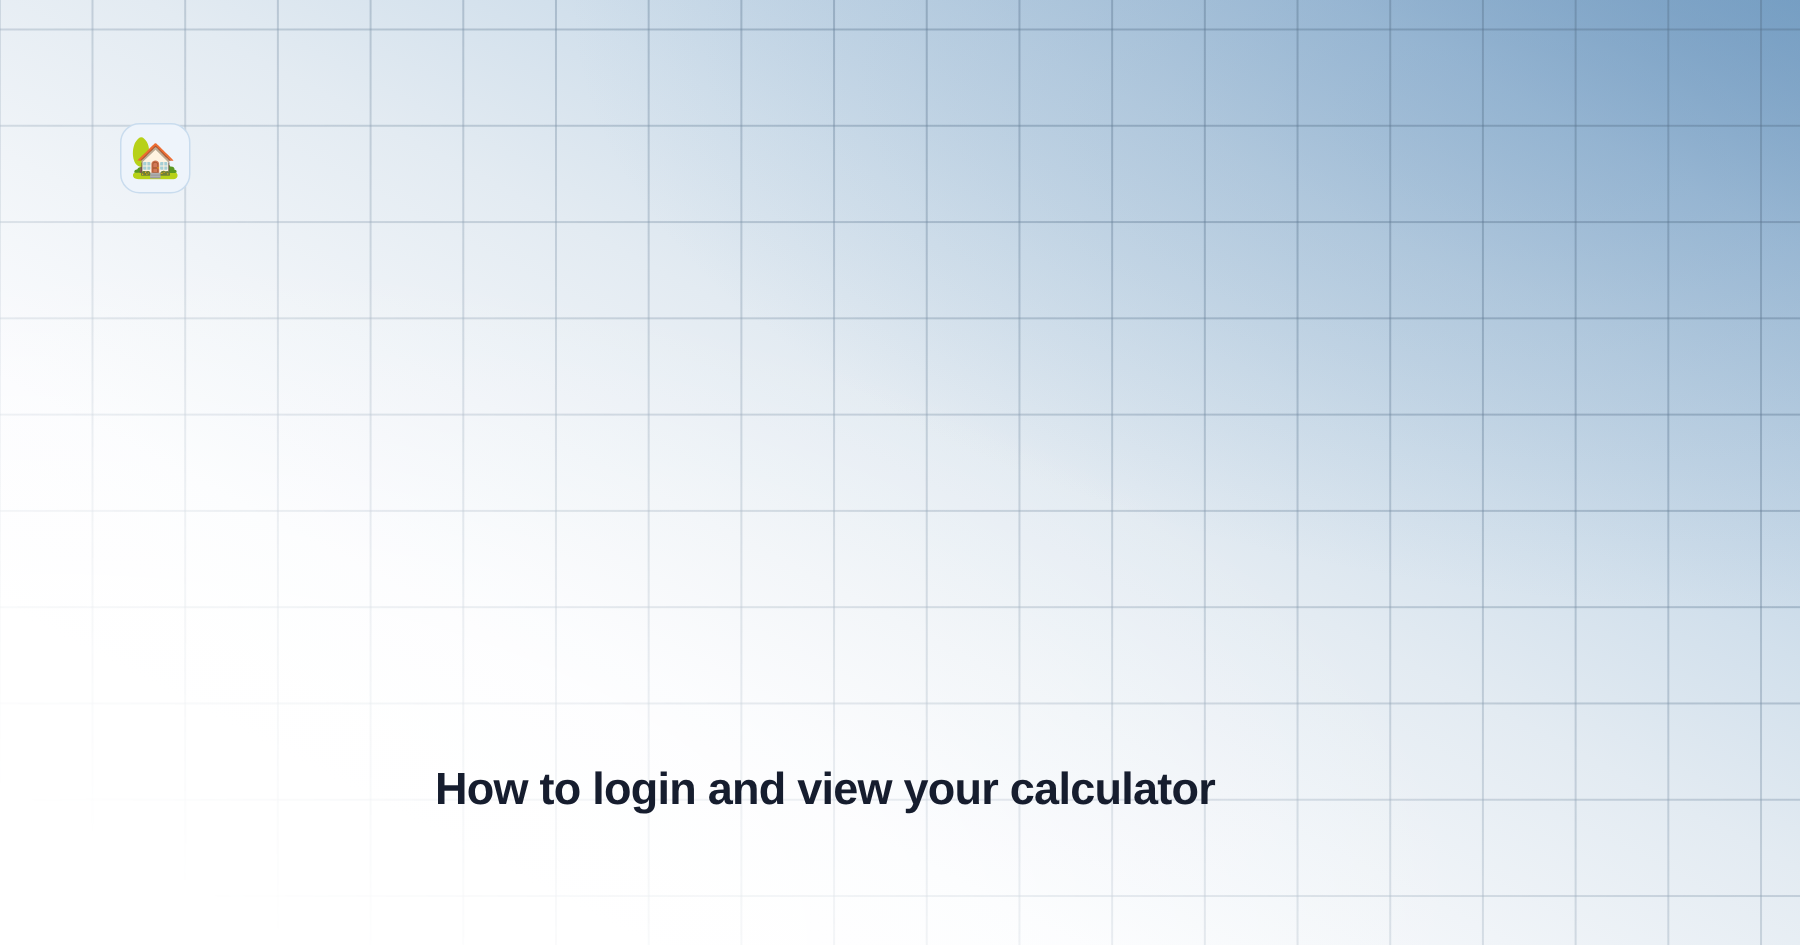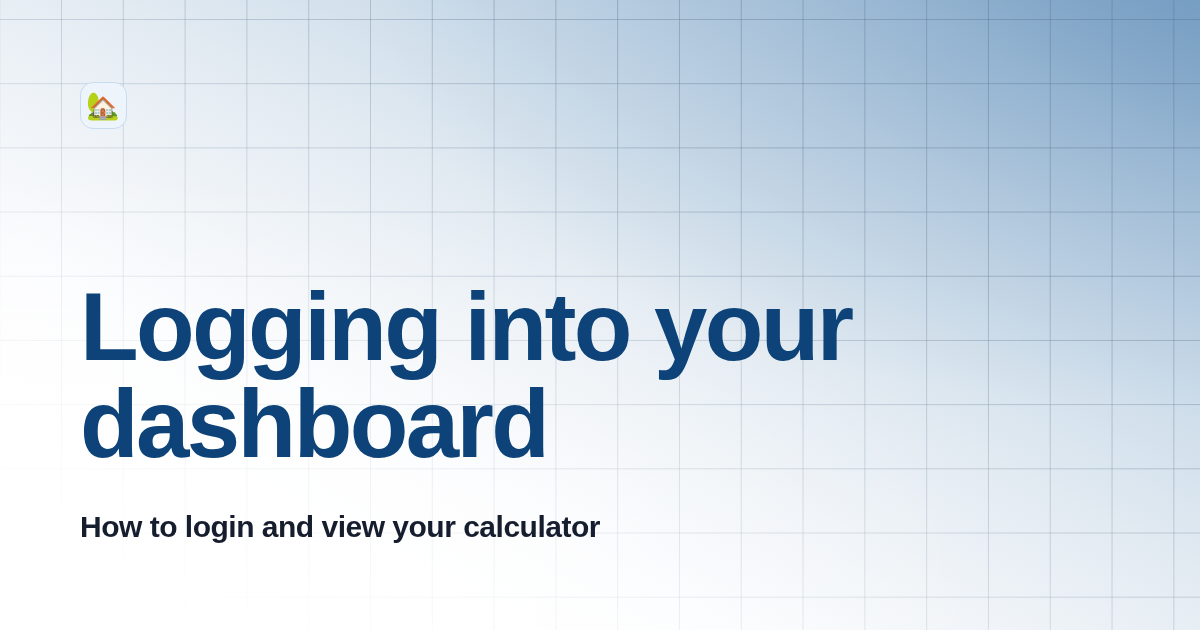--- a/index.html
+++ b/index.html
@@ -123,37 +123,37 @@
     position: absolute;
     left: 80px;
     top: 508px;
     width: 940px;
     margin: 0;
     font-size: 30px;
     line-height: 38px;
     font-weight: bold;
     letter-spacing: -0.5px;
     color: #161d2e;
+    text-align: center;
   }
 </style>
 </head>
 <body>
 
 <div id="og-card">
 
   <div id="bg-gradient"></div>
   <div id="bg-glow"></div>
   <div id="bg-grid"></div>
 
   <div id="content">
 
     <div id="brand-row">
       <div id="brand-logo-box">
         <span id="brand-logo-glyph">🏡</span>
       </div>
     </div>
 
-    <h1 id="headline">Logging into your dashboard</h1>
 
     <p id="subtitle">How to login and view your calculator</p>
 
   </div>
 </div>
 
 </body></html>

